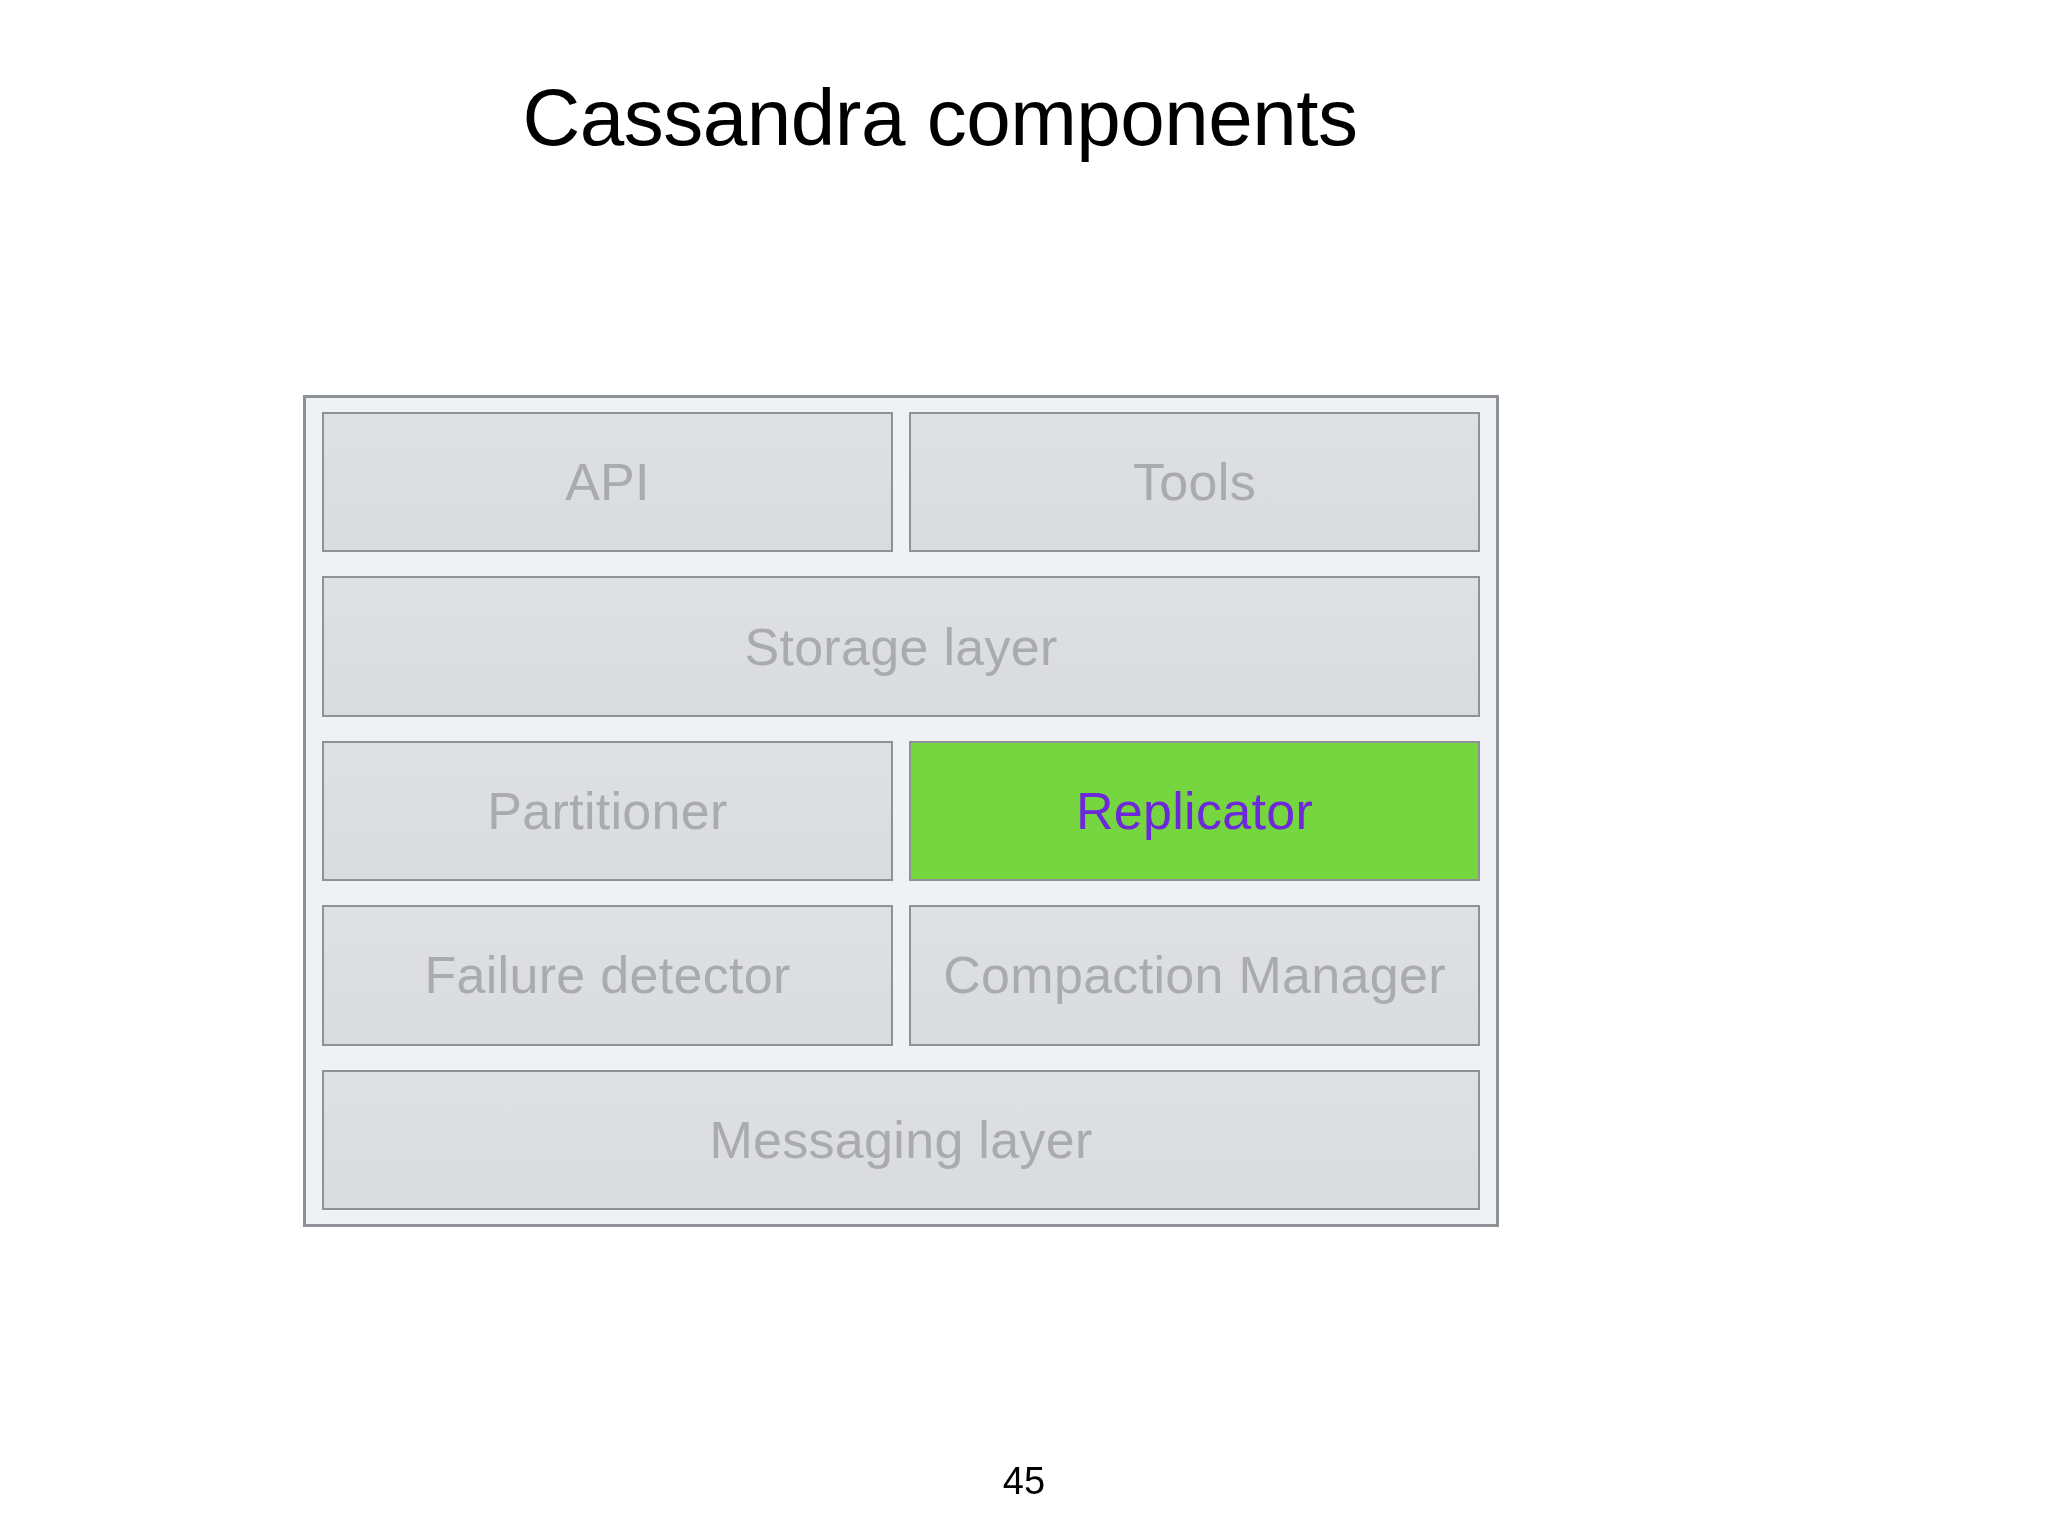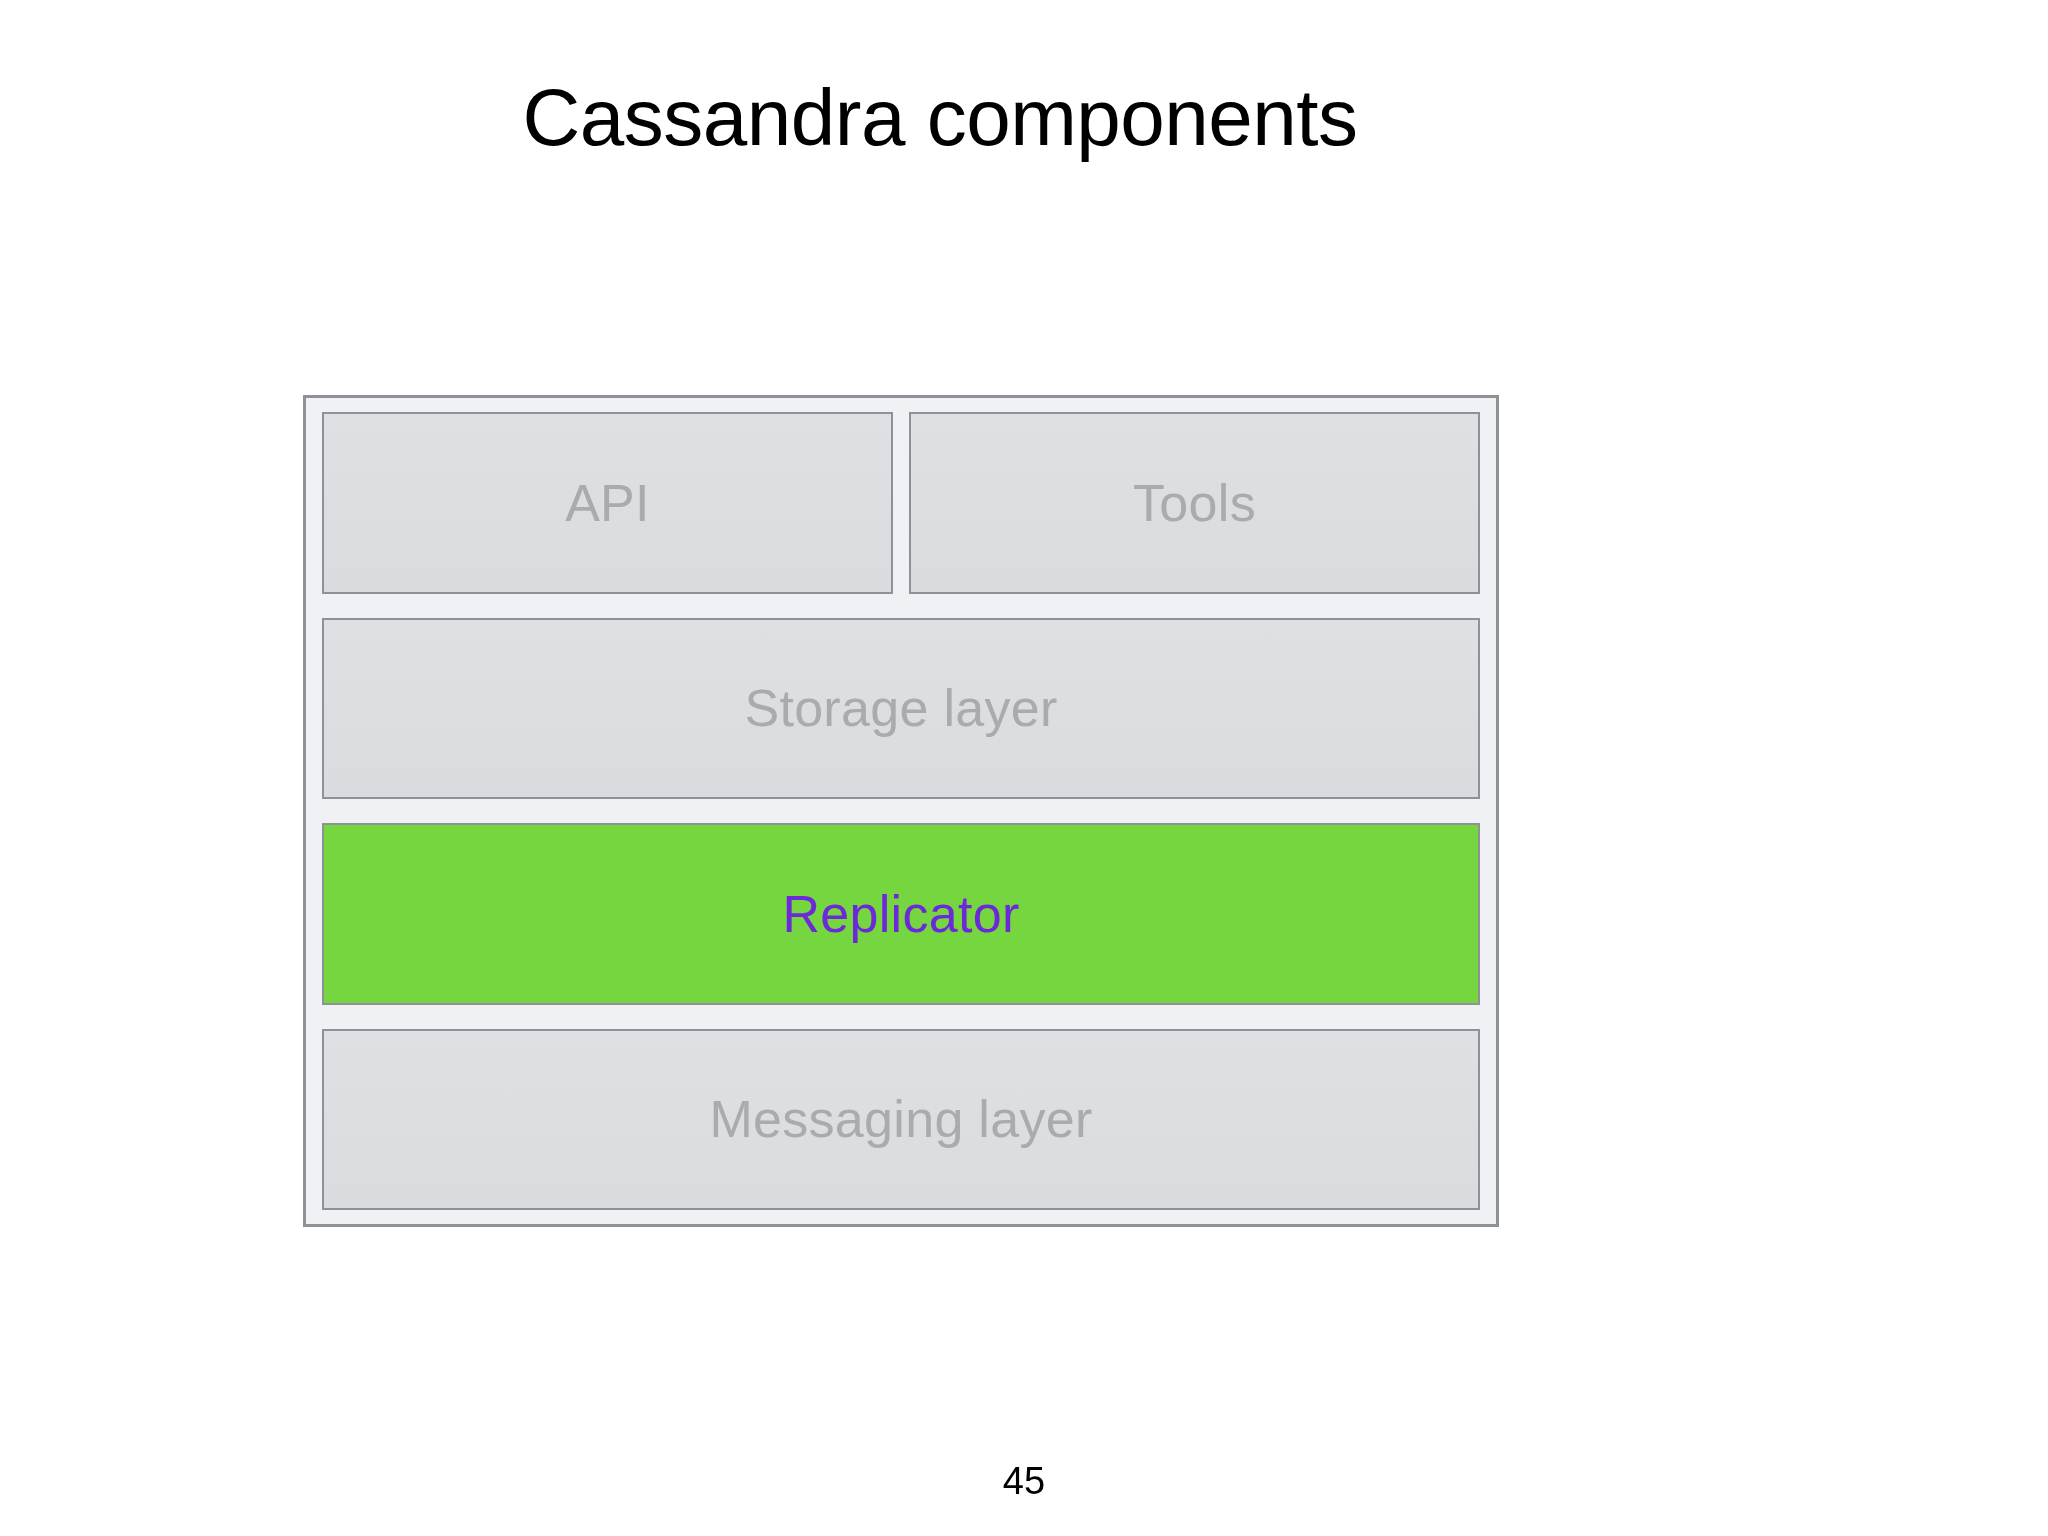--- a/index.html
+++ b/index.html
@@ -103,23 +103,28 @@
     <div class="row">
       <div class="comp half">API</div>
       <div class="comp half">Tools</div>
     </div>
 
     <div class="row">
       <div class="comp full">Storage layer</div>
     </div>
 
     <div class="row">
+      <div class="comp half">Partitioner</div>
       <div class="comp half highlight">Replicator</div>
     </div>
 
+    <div class="row">
+      <div class="comp half">Failure detector</div>
+      <div class="comp half">Compaction Manager</div>
+    </div>
 
     <div class="row">
       <div class="comp full">Messaging layer</div>
     </div>
 
   </div>
 </div>
 
 <div class="page-number">45</div>
 

